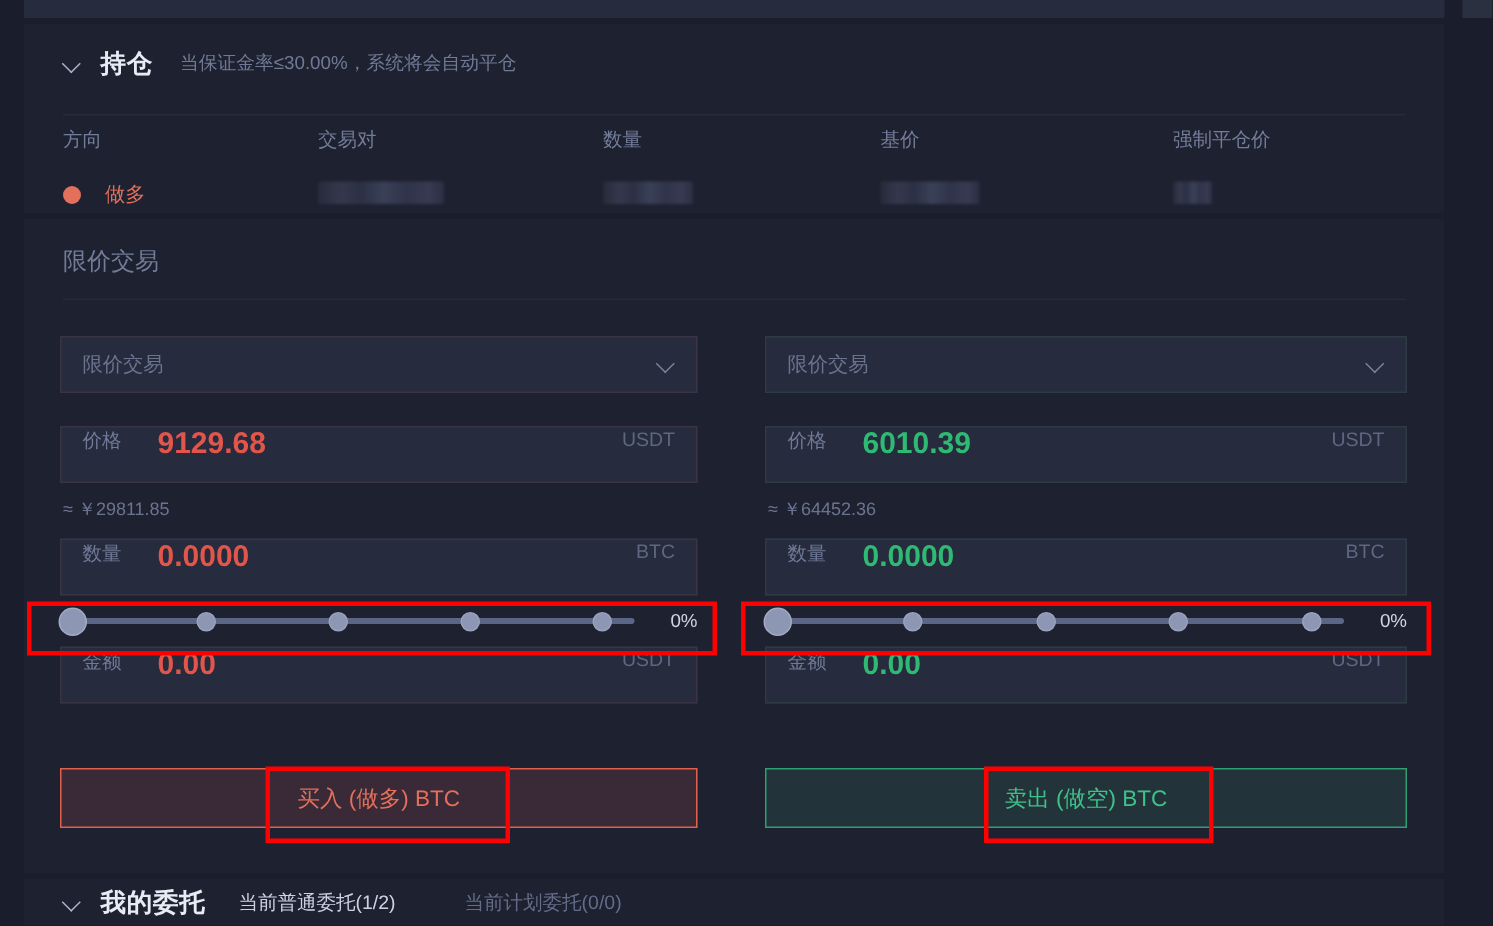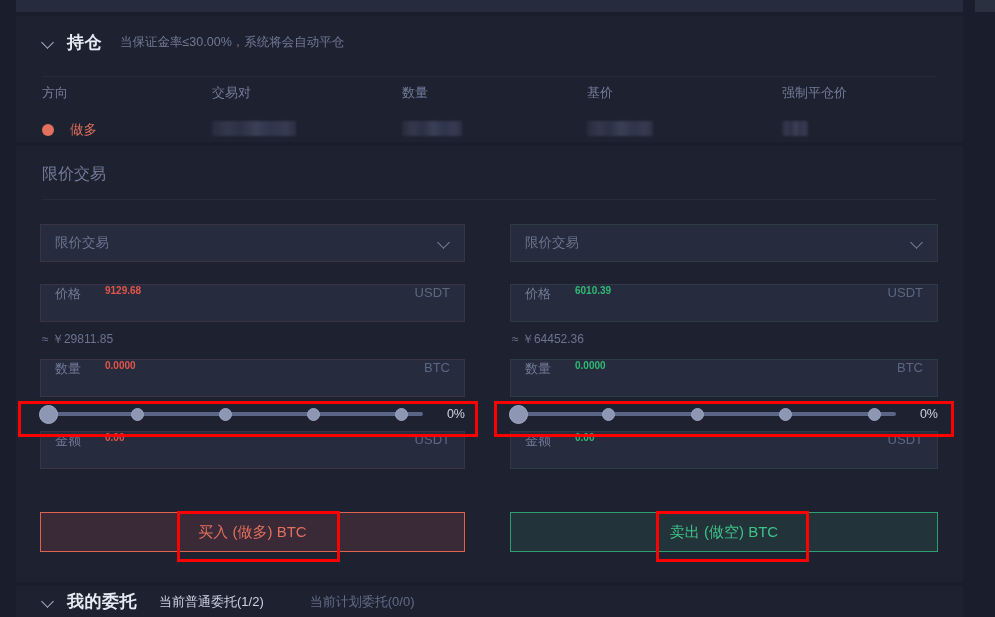--- a/index.html
+++ b/index.html
@@ -153,21 +153,21 @@
   .form { width: 473px; padding: 16px 24px; }
   .form.sell { padding-left: 21px; }
 
   .field {
     height: 38px; display: flex; align-items: flex-start;
     padding: 0 14px; background: #262b3e;
     border: 1px solid #3b3344;
   }
   .form.sell .field { border-color: #2e3a44; }
   .field .lab { font-size: 13px; color: #707a96; width: 50px; flex: none; }
-  .field .val { font-size: 10px; font-weight: bold; flex: 1; }
+  .field .val { font-size: 20px; font-weight: bold; flex: 1; }
   .field .unit { font-size: 13px; color: #5d6782; }
   .form.buy  .val { color: #e2554a; }
   .form.sell .val { color: #2fba74; }
 
   .select {
     height: 38px; display: flex; align-items: center;
     padding: 0 14px; background: #262b3e;
     border: 1px solid #3b3344;
     justify-content: space-between;
   }

